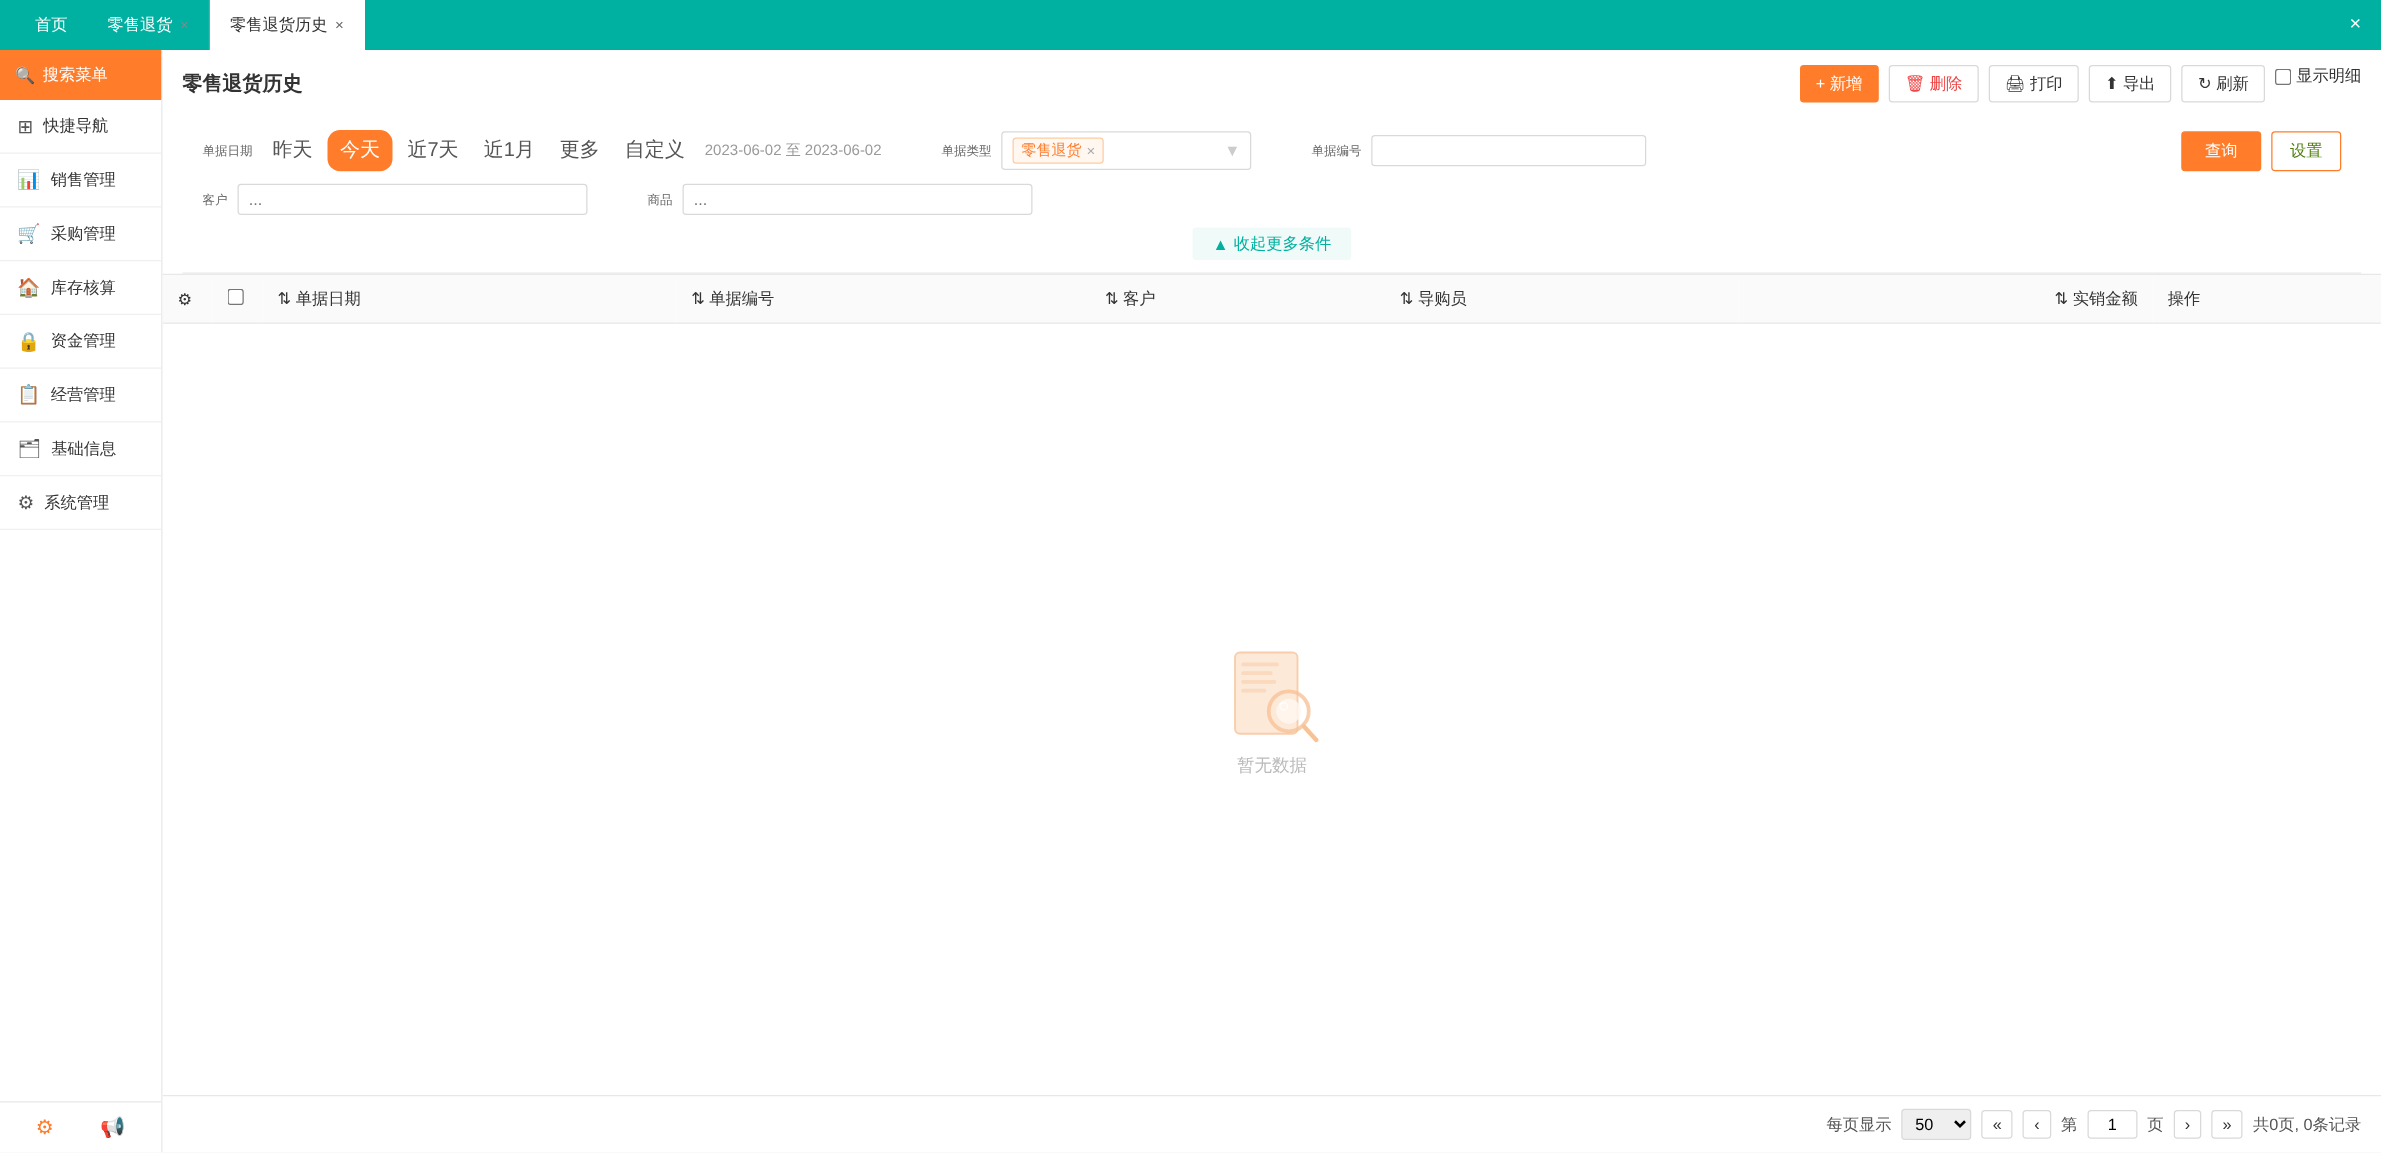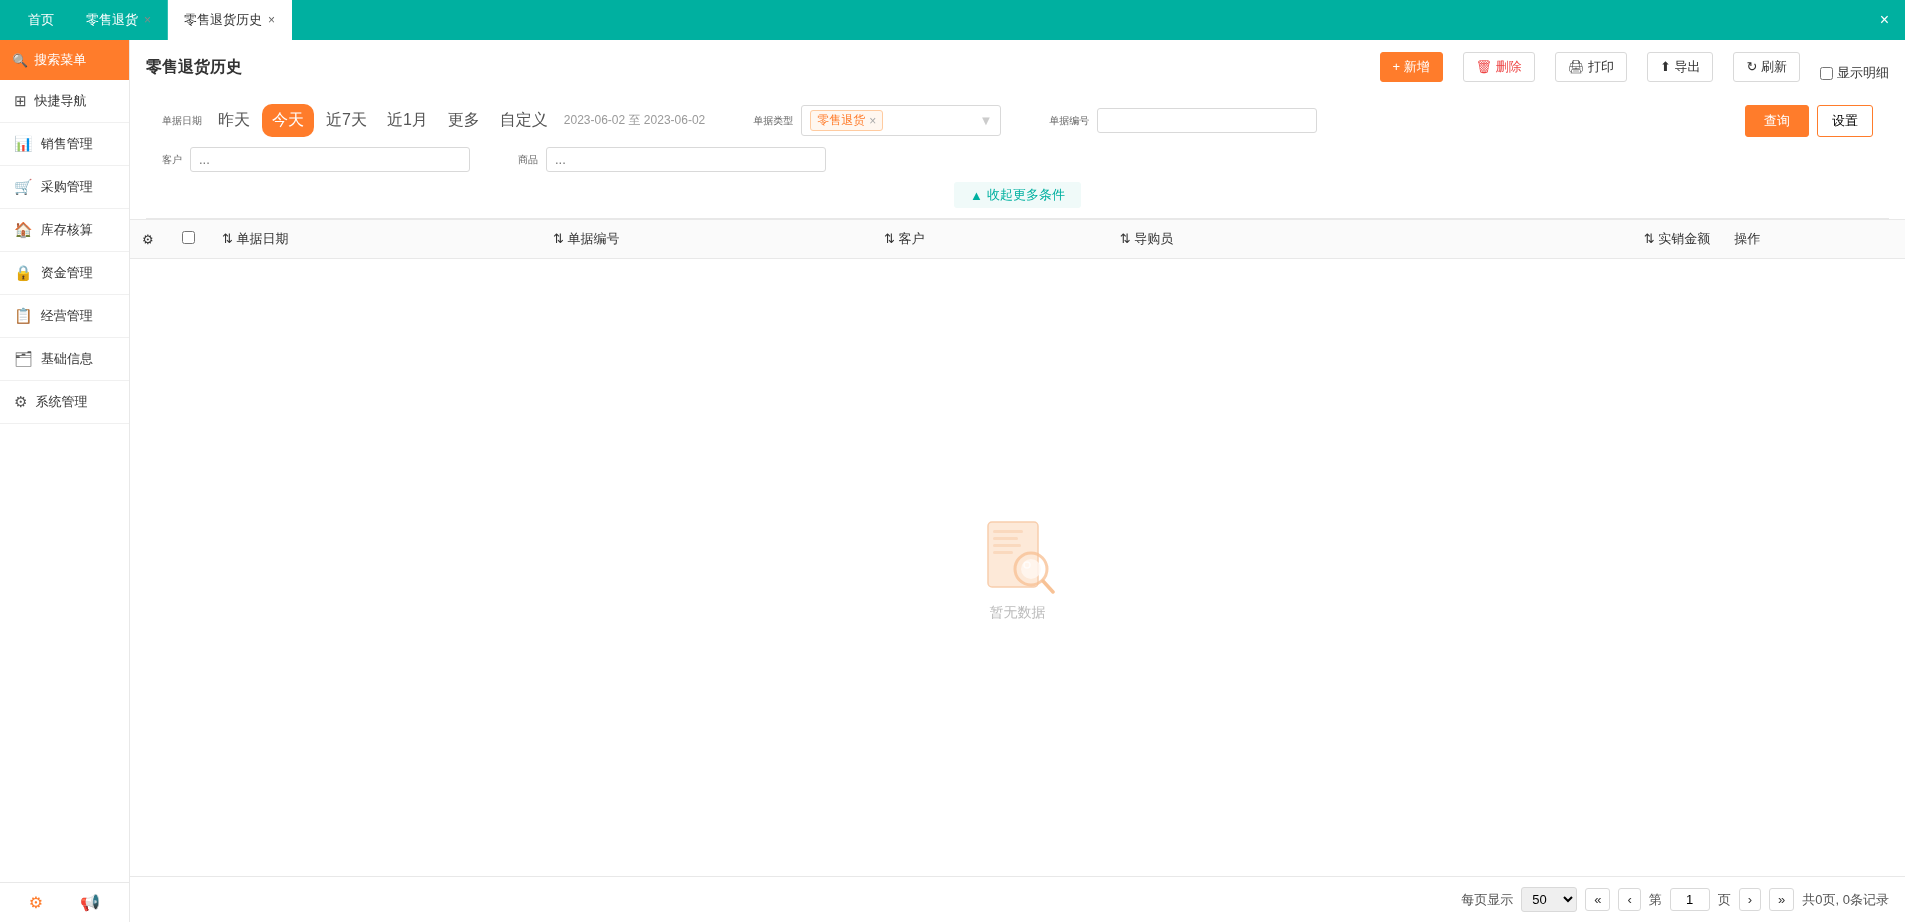--- a/index.html
+++ b/index.html
@@ -77,29 +77,29 @@
     .page-header {
       background: #fff;
       padding: 12px 16px 0 16px;
       border-bottom: 1px solid #e8e8e8;
     }
     .page-title-row {
       display: flex; align-items: center; justify-content: space-between;
       margin-bottom: 12px;
     }
     .page-title { font-size: 16px; font-weight: bold; color: #333; }
-    .header-actions { display: flex; align-items: flex-end; gap: 20px; }
+    .header-actions { display: flex; align-items: flex-start; gap: 8px; }
     .btn {
       display: flex; align-items: center; gap: 4px;
       padding: 5px 12px; border-radius: 3px; cursor: pointer;
       font-size: 13px; border: 1px solid #d9d9d9; background: #fff; color: #333;
     }
     .btn-primary { background: #ff7c2b; border-color: #ff7c2b; color: #fff; }
     .btn-query { background: #ff7c2b; border-color: #ff7c2b; color: #fff; padding: 6px 18px; }
-    .btn-setting { background: #fff; border: 1px solid #ff7c2b; color: #000000; padding: 6px 14px; }
+    .btn-setting { background: #fff; border: 1px solid #ff7c2b; color: #4d7c0f; padding: 6px 14px; }
     .btn-danger { color: #e44; border-color: #d9d9d9; }
     .checkbox-label { display: flex; align-items: center; gap: 4px; font-size: 13px; color: #333; cursor: pointer; }
 
     
     .filter-area {
       background: #fff;
       padding: 10px 16px;
       border-bottom: 1px solid #e8e8e8;
     }
     .filter-row {

